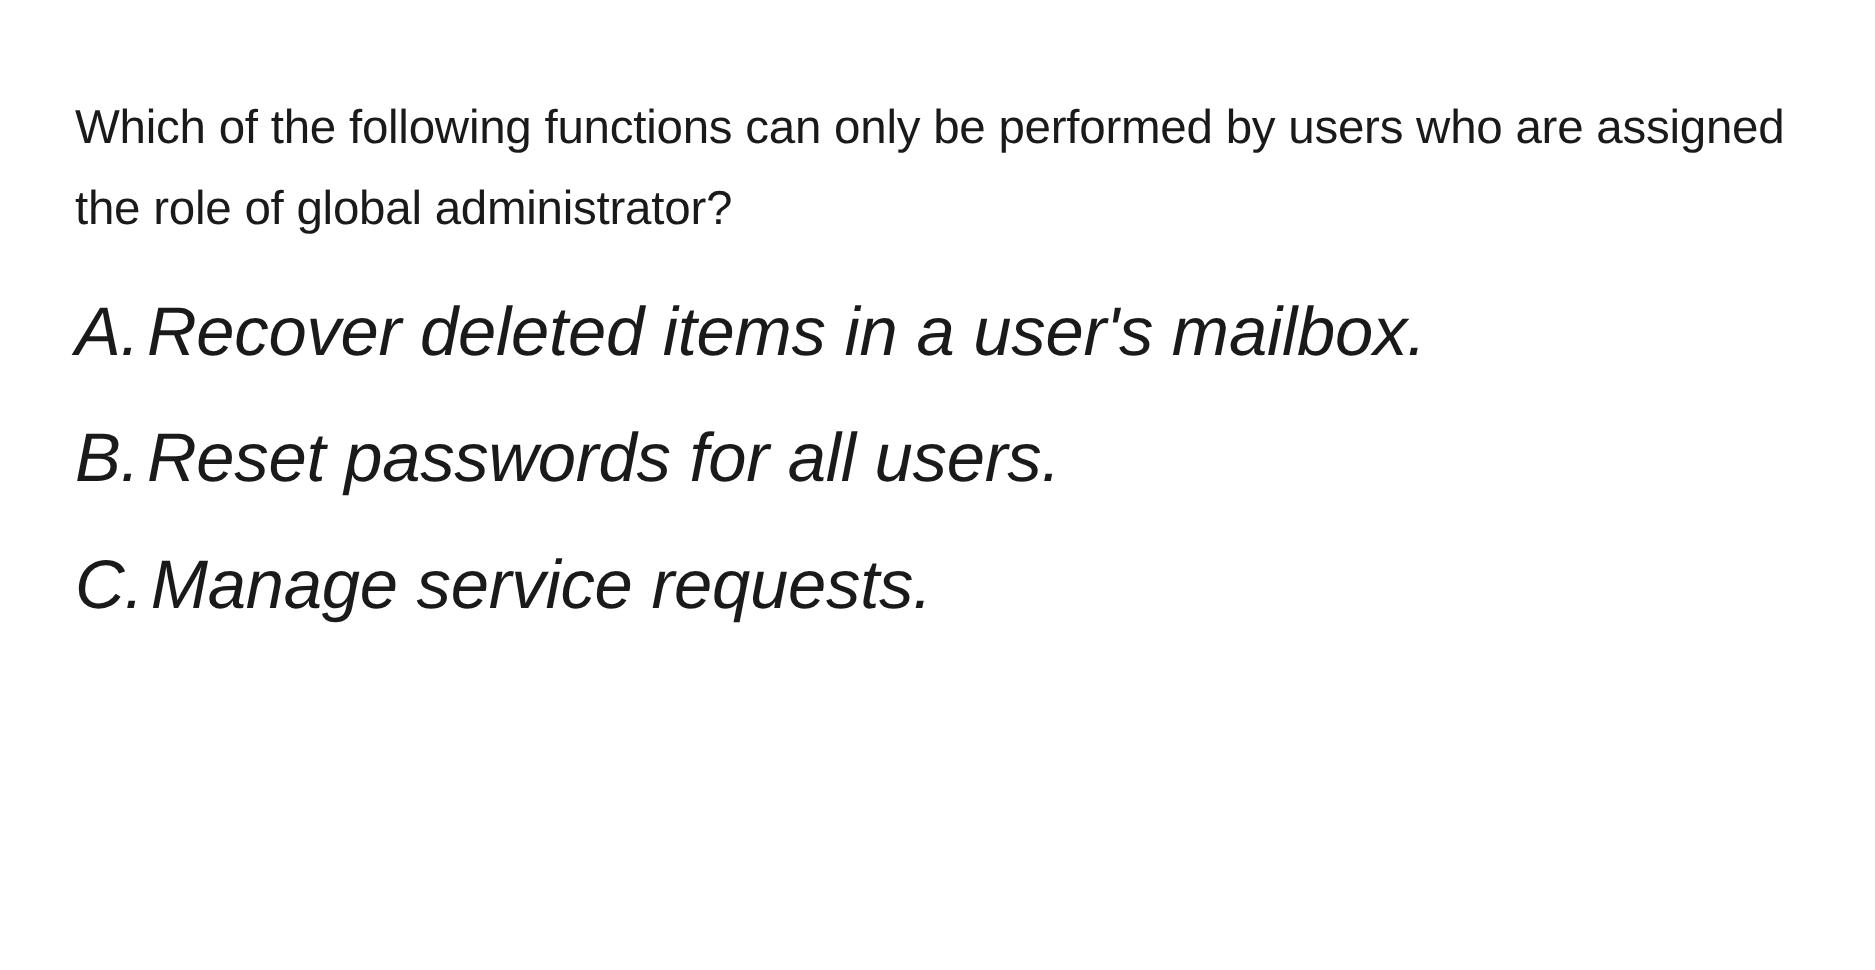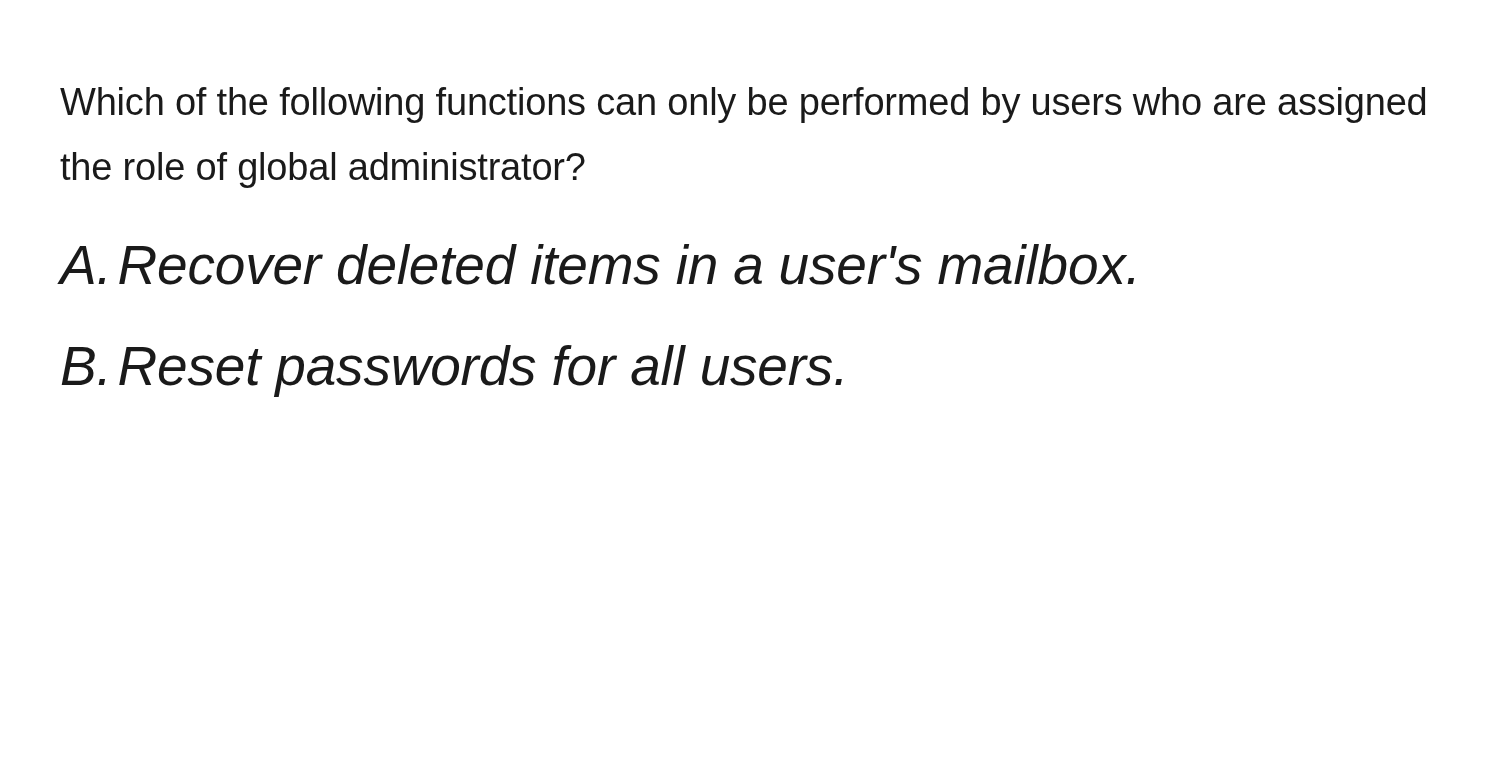--- a/index.html
+++ b/index.html
@@ -43,13 +43,16 @@
 
 <div class="question-text">Which of the following functions can only be performed by users who are assigned the role of global administrator?</div>
 
 <div class="options">
   <div class="option">
     <span class="option-label">A.</span><span>Recover deleted items in a user's mailbox.</span>
   </div>
   <div class="option">
     <span class="option-label">B.</span><span>Reset passwords for all users.</span>
   </div>
+  <div class="option">
+    <span class="option-label">C.</span><span>Manage service requests.</span>
+  </div>
 </div>
 
 </body></html>

